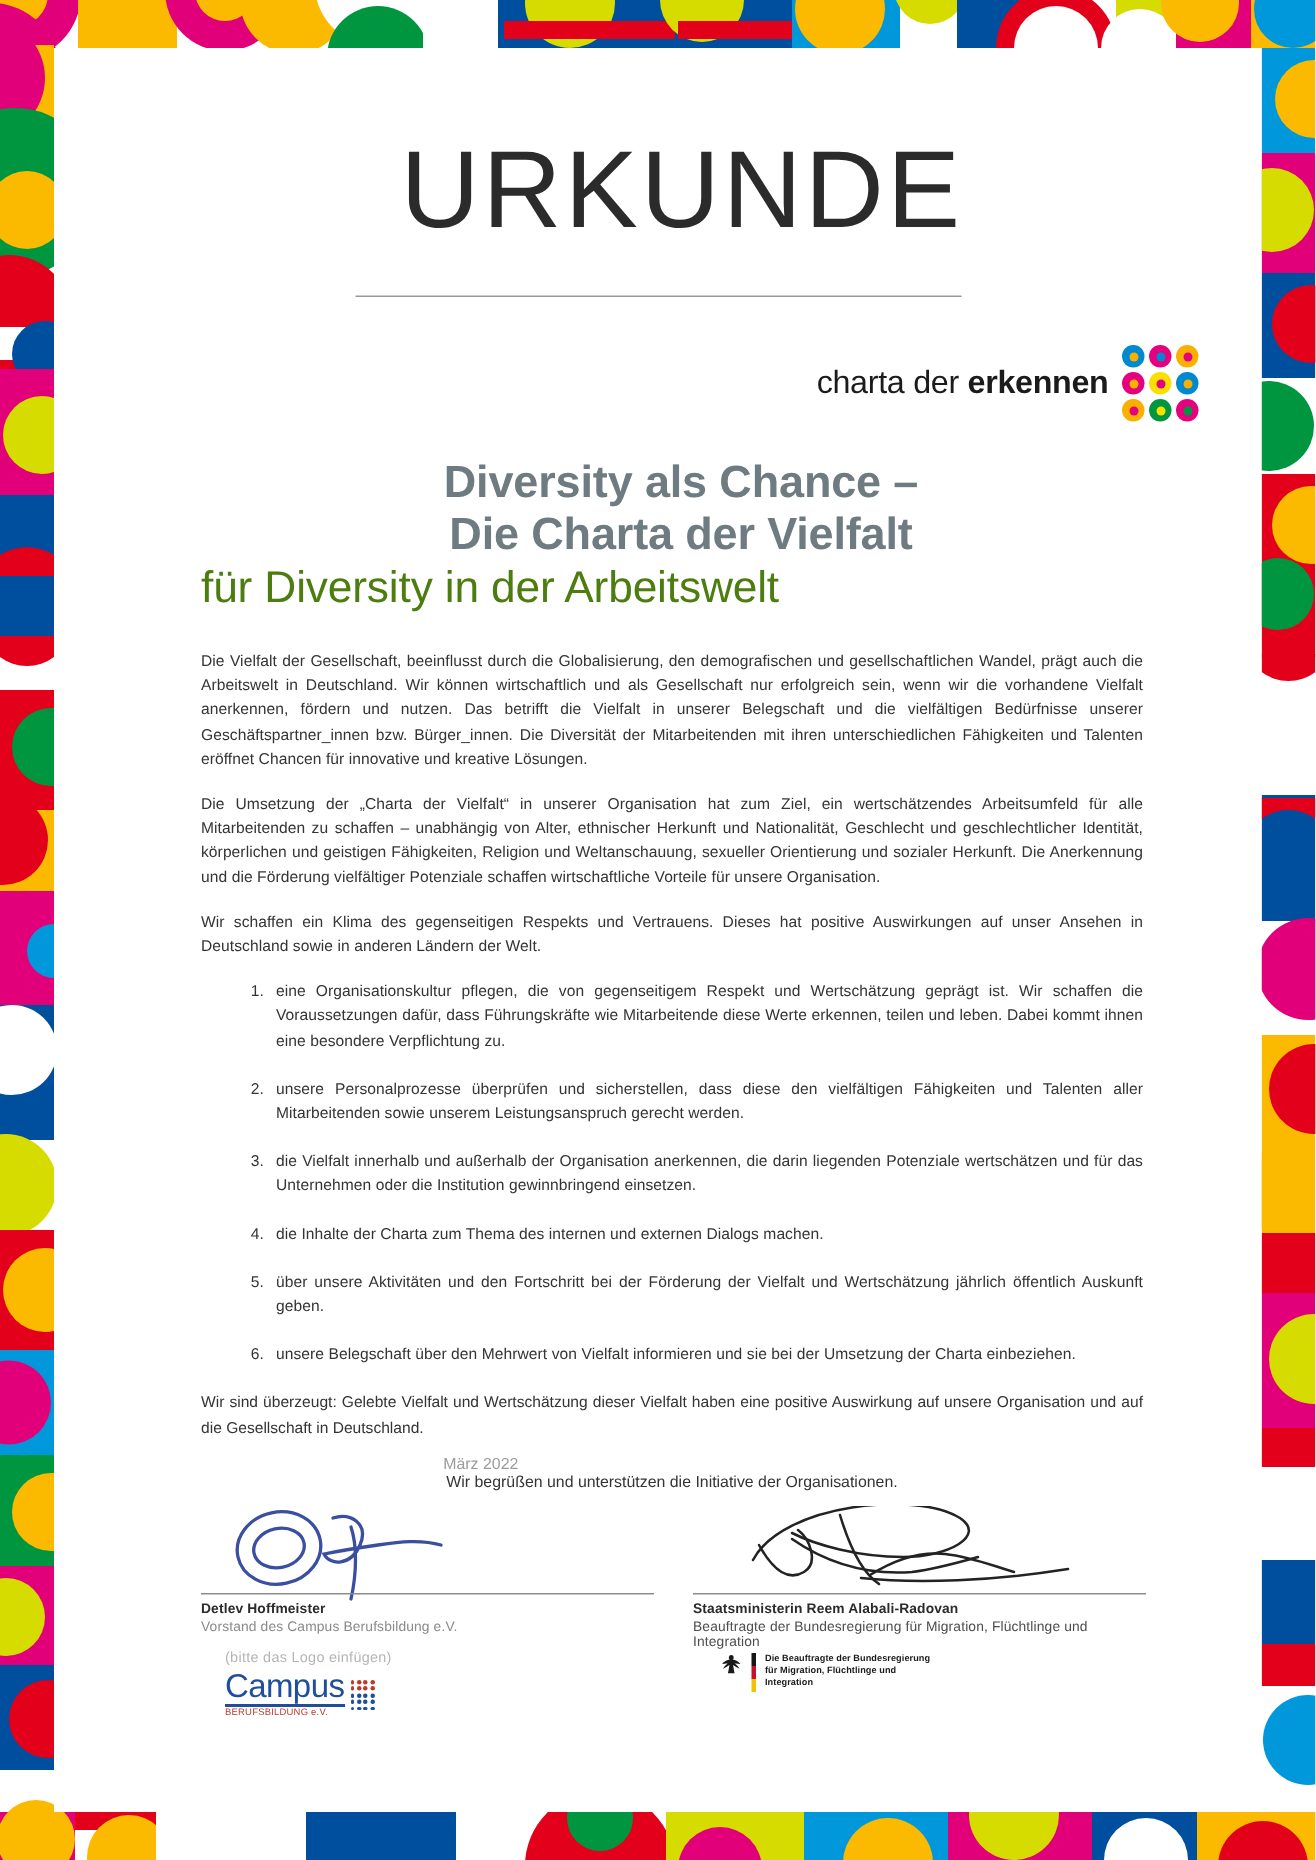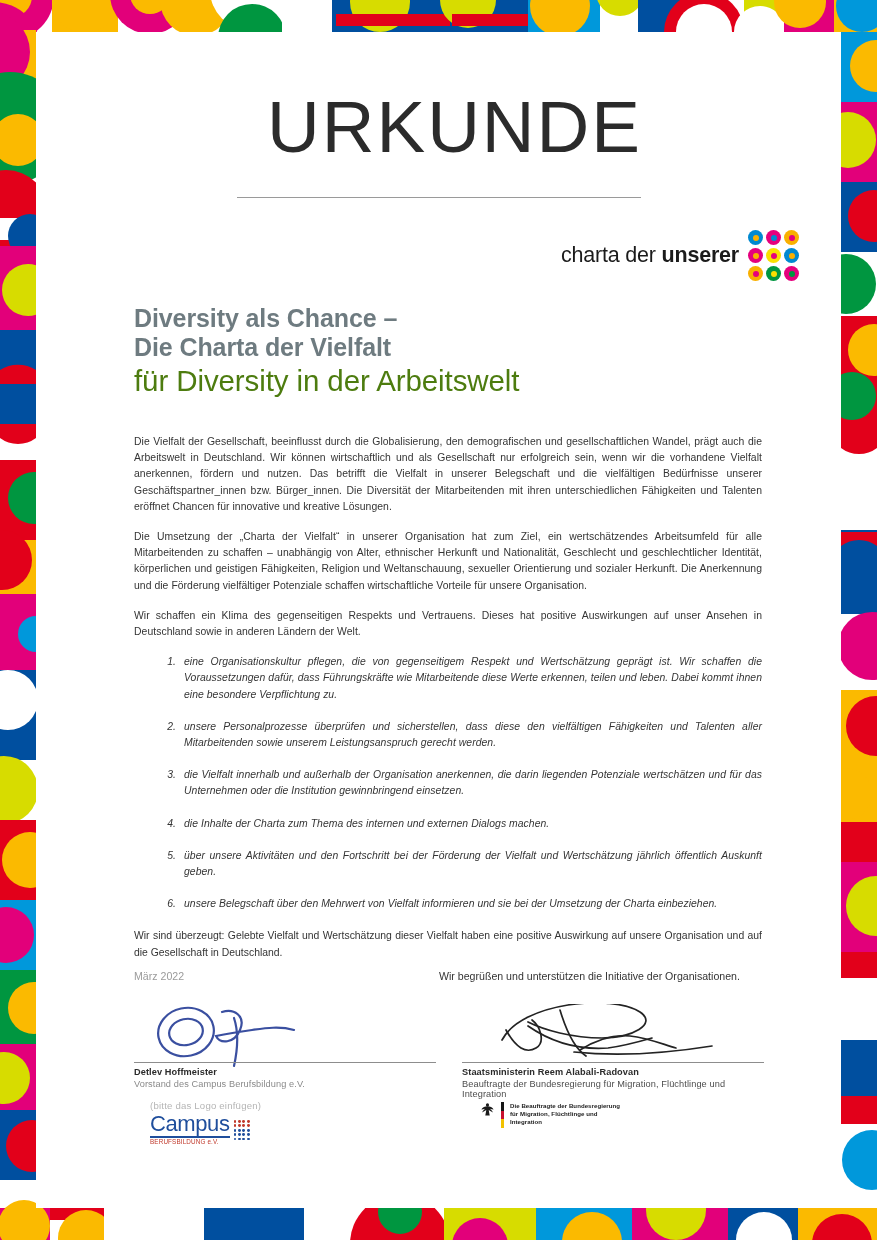--- a/index.html
+++ b/index.html
@@ -99,24 +99,25 @@
   
   .headline {
     position: absolute;
     left: 98px;
     top: 272px;
     width: 640px;
     line-height: 1.17;
   }
   .headline .h-bold {
     display: block;
-    font-size: 25px;
+    font-size: 30px;
     font-weight: 700;
     color: #6e7b80;
     letter-spacing: -0.1px;
+    text-align: center;
   }
   .headline .h-light {
     display: block;
     font-size: 29.5px;
     font-weight: 400;
     color: #4d7c0f;
     letter-spacing: -0.1px;
     margin-top: 1px;
   }
 
@@ -139,21 +140,20 @@
     font-size: 11.6px;
     color: #6d7478;
     margin: 22px 0 13px 22px;
     letter-spacing: 0.1px;
   }
   ol.charta-list {
     margin: 0 0 0 22px;
     padding: 0 0 0 28px;
     list-style: none;
     counter-reset: ci;
-    font-style: italic;
   }
   ol.charta-list > li {
     counter-increment: ci;
     position: relative;
     font-size: 10.4px;
     line-height: 16.2px;
     color: #343434;
     text-align: justify;
     margin-bottom: 16px;
     letter-spacing: 0.05px;
@@ -177,20 +177,21 @@
   }
 
   
   .daterow {
     position: absolute;
     left: 98px;
     top: 938px;
     width: 628px;
     display: flex;
     align-items: center;
+    flex-direction: column;
   }
   .date-text {
     font-size: 10.6px;
     color: #9b9b9b;
     width: 305px;
   }
   .welcome-text {
     font-size: 10.6px;
     color: #343434;
   }
@@ -447,21 +448,21 @@
 </svg>
 
 <div id="page-surface"></div>
 
 <div id="content">
 
   <h1 class="cert-title">URKUNDE</h1>
   <div class="title-rule"></div>
 
   <div class="charta-logo-row">
-    <div class="charta-wordmark"><span class="light">charta der </span><span class="bold">unserer</span></div>
+    <div class="charta-wordmark"><span class="light">charta der </span><span class="bold">erkennen</span></div>
     <div class="dot-grid" id="dot-grid">
         <span class="dot" style="background: rgb(0, 137, 208); --c: #f9b000;"></span>
         <span class="dot" style="background: rgb(229, 0, 125); --c: #0089d0;"></span>
         <span class="dot" style="background: rgb(249, 176, 0); --c: #e5007d;"></span>
         <span class="dot" style="background: rgb(229, 0, 125); --c: #f9b000;"></span>
         <span class="dot" style="background: rgb(249, 224, 0); --c: #e5007d;"></span>
         <span class="dot" style="background: rgb(0, 137, 208); --c: #f9b000;"></span>
         <span class="dot" style="background: rgb(249, 176, 0); --c: #e5007d;"></span>
         <span class="dot" style="background: rgb(0, 150, 64); --c: #f9e000;"></span>
         <span class="dot" style="background: rgb(229, 0, 125); --c: #009640;"></span>

